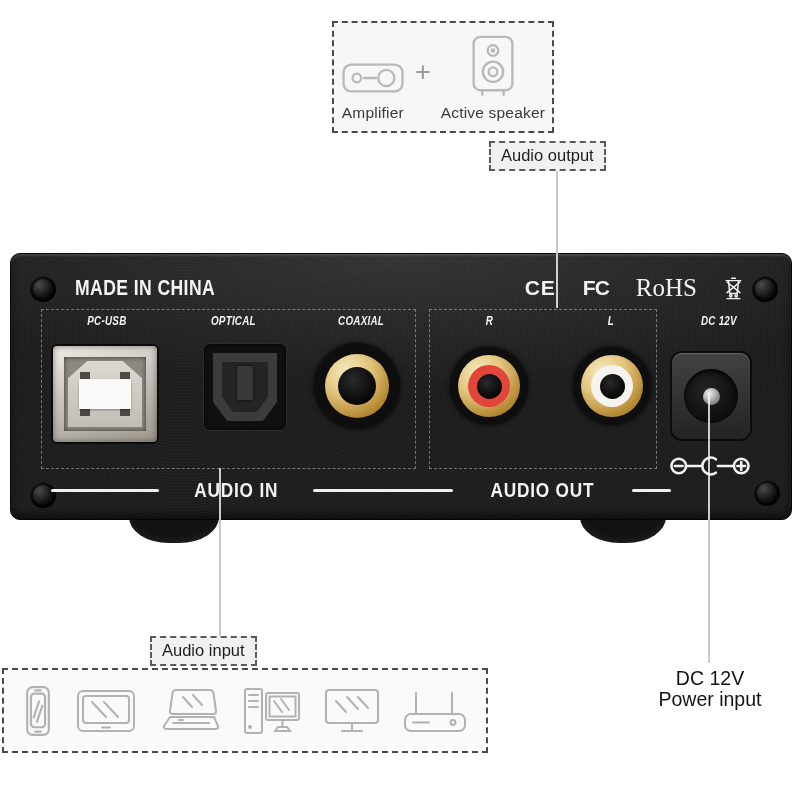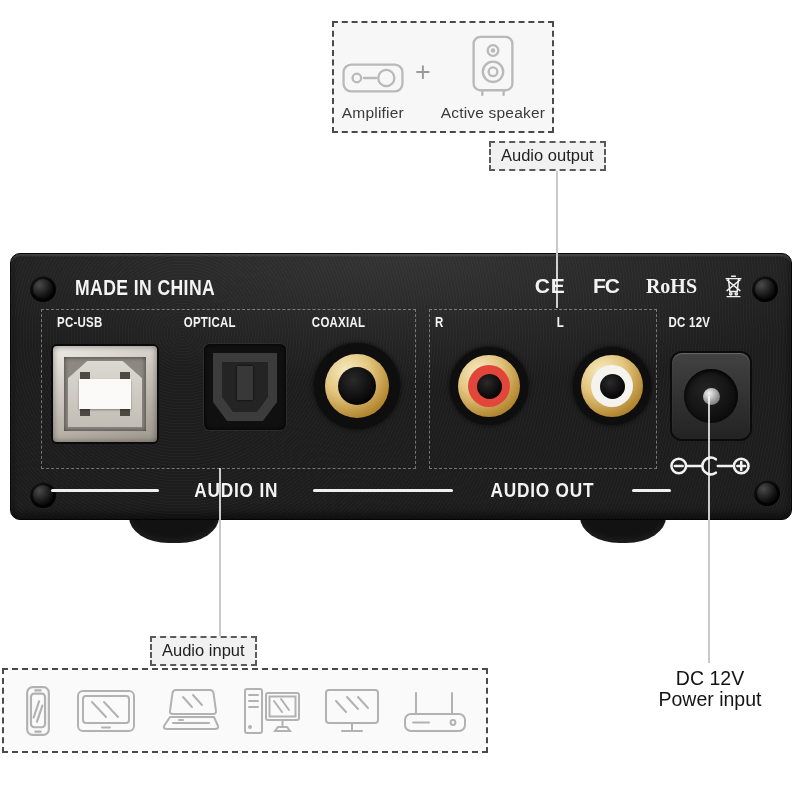--- a/index.html
+++ b/index.html
@@ -34,26 +34,26 @@
   .screw{position:absolute;width:26px;height:26px;border-radius:50%;
          background:radial-gradient(circle at 36% 34%, #4a4a4a, #111 52%, #000 78%);
          box-shadow:inset 0 0 0 3px rgba(0,0,0,.65), inset 0 1px 1px rgba(255,255,255,.18);}
   .made-in{position:absolute;left:64px;top:21px;color:#f4f4f4;font-weight:700;font-size:22px;
            letter-spacing:.5px;white-space:nowrap;}
   .cond{display:inline-block;transform:scaleX(.8);transform-origin:left center;}
   .condc{display:inline-block;transform:scaleX(.82);transform-origin:center center;}
   .certs{position:absolute;right:48px;top:20px;display:flex;align-items:center;gap:27px;color:#f2f2f2;}
   .cert-ce{font-size:21px;font-weight:600;letter-spacing:1px;}
   .cert-fcc{font-size:21px;font-weight:800;letter-spacing:-1px;}
-  .cert-rohs{font-family:"Liberation Serif", serif;font-size:20px;font-weight:700;}
+  .cert-rohs{font-family:"Liberation Serif", serif;font-size:25px;font-weight:400;}
 
   .group-box{position:absolute;border:1px dashed rgba(255,255,255,.38);box-sizing:border-box;}
 
-  .port-label{position:absolute;width:110px;text-align:left;color:#f3f3f3;font-weight:700;
-              font-size:14px;letter-spacing:.3px;white-space:nowrap;}
+  .port-label{position:absolute;width:110px;text-align:center;color:#f3f3f3;font-weight:700;
+              font-size:12px;letter-spacing:.3px;white-space:nowrap;font-style:italic;}
 
   
   .usb{position:absolute;left:42px;top:92px;width:104px;height:96px;border-radius:4px;
        background:linear-gradient(160deg,#efece7,#c9c4bc 45%,#9d968b);
        box-shadow:0 0 0 2px #0a0a0a, inset 0 0 6px rgba(0,0,0,.45);display:grid;place-items:center;}
   .usb-inner{width:82px;height:74px;background:#8d8880;display:grid;place-items:center;
              box-shadow:inset 0 0 5px rgba(0,0,0,.6);}
   .usb-d{width:74px;height:66px;background:linear-gradient(#dcd9d3,#c2bdb4);
          clip-path:polygon(0 26%,26% 0,74% 0,100% 26%,100% 100%,0 100%);position:relative;}
   .usb-block{position:absolute;left:50%;top:50%;transform:translate(-50%,-50%);width:52px;height:30px;

